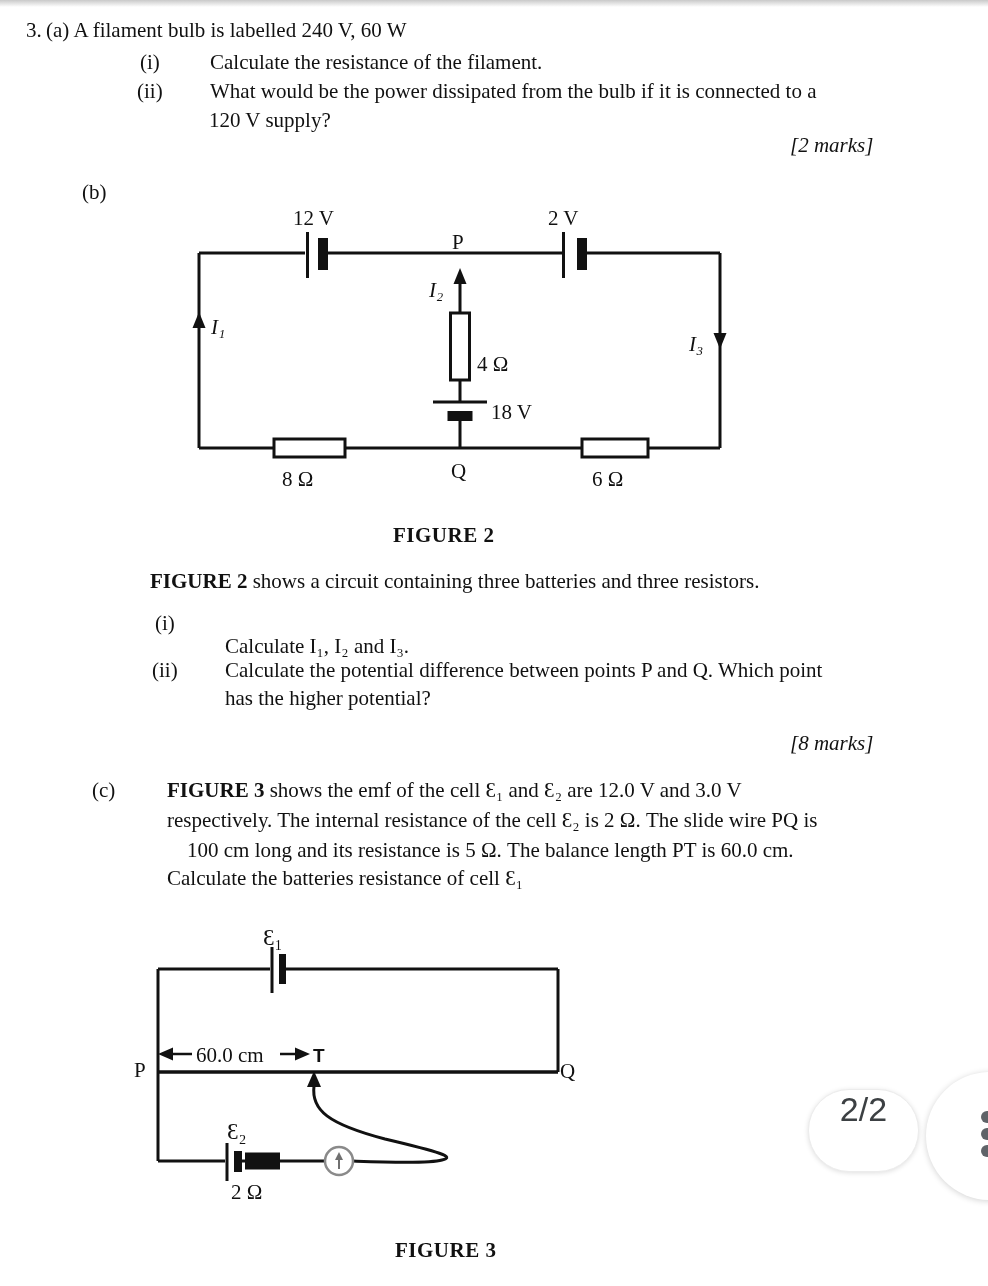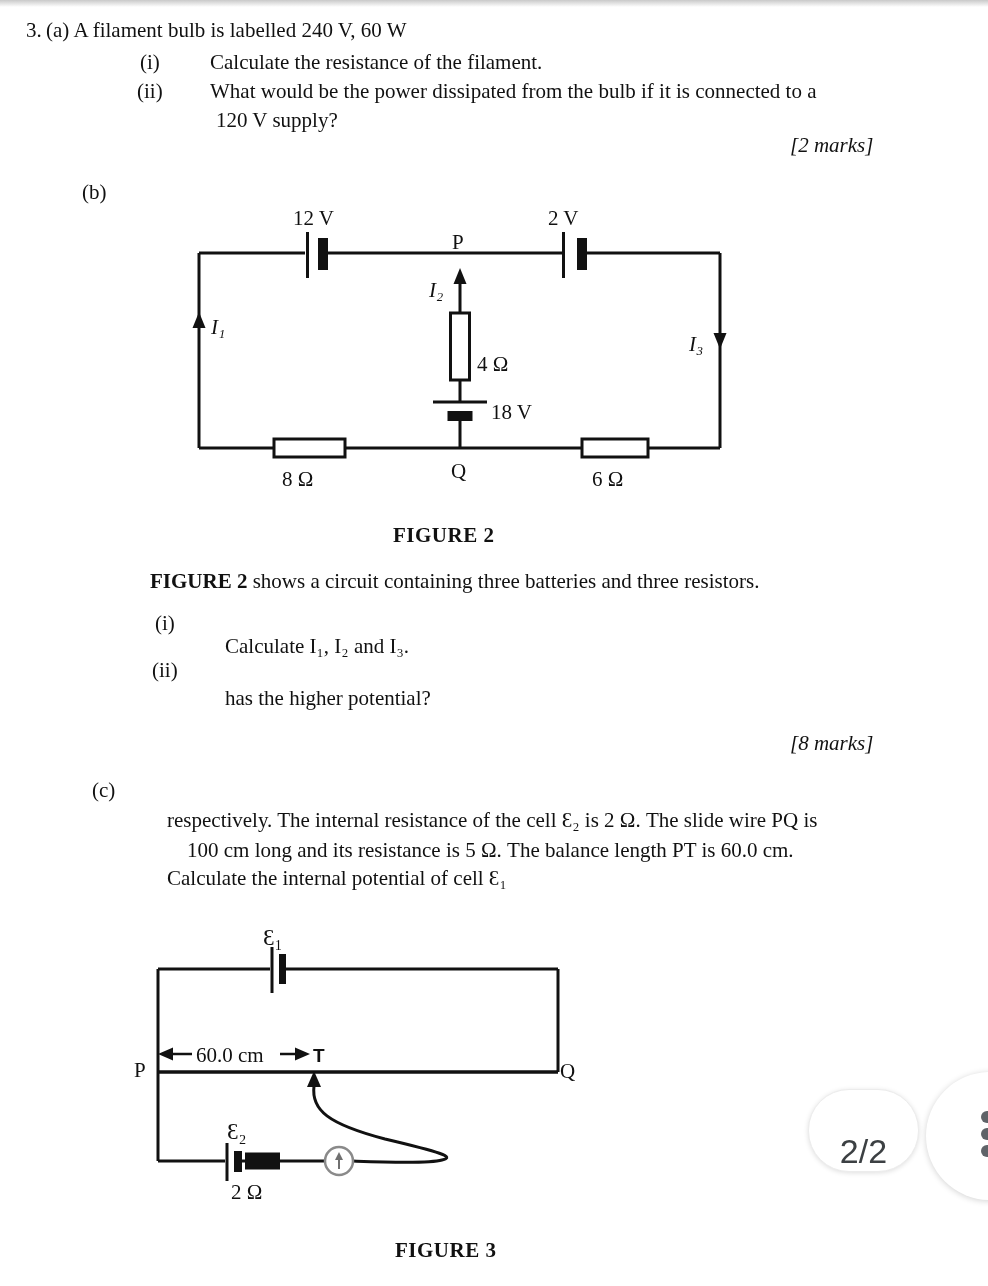--- a/index.html
+++ b/index.html
@@ -11,41 +11,41 @@
   .bold{font-weight:bold;}
   .it{font-style:italic;text-align:center;}
   .caption{font-weight:bold;letter-spacing:0.5px;}
   svg{position:absolute;left:0;top:0;}
   svg text{font-family:"Liberation Serif",serif;font-size:21px;fill:#111;}
   svg text.itl{font-style:italic;}
   svg text.sans{font-family:"Liberation Sans",sans-serif;font-size:19px;font-weight:600;}
   svg text.emf{font-size:23px;}
   .pill{position:absolute;left:808px;top:1089px;width:109px;height:81px;border-radius:41px;
         background:#fff;border:1px solid #ececec;box-shadow:0 1px 5px rgba(0,0,0,0.13);
-        display:flex;align-items:flex-end;justify-content:center;
+        display:flex;align-items:flex-start;justify-content:center;
         font-family:"Liberation Sans",sans-serif;font-size:34px;color:#3c4043;}
   .fab{position:absolute;left:926px;top:1072px;width:128px;height:128px;border-radius:50%;
         background:#fff;box-shadow:0 1px 6px rgba(0,0,0,0.18);}
   .dot{position:absolute;width:12px;height:12px;border-radius:50%;background:#5f6368;}
 </style>
 </head>
 <body>
 
 <div id="page">
   <div id="top-shade"></div>
 
   <div class="t" style="left:26px;top:18px;">3.</div>
   <div class="t" style="left:46px;top:18px;"><span>(a)</span><span> </span><span>A filament bulb is labelled 240 V, 60 W</span></div>
 
   <div class="t" style="left:140px;top:50px;">(i)</div>
   <div class="t" style="left:210px;top:50px;">Calculate the resistance of the filament.</div>
 
   <div class="t" style="left:137px;top:79px;">(ii)</div>
   <div class="t" style="left:210px;top:79px;text-align:right;">What would be the power dissipated from the bulb if it is connected to a</div>
-  <div class="t" style="left:216px;top:108px;">120 V supply?</div>
+  <div class="t" style="left:209px;top:108px;">120 V supply?</div>
 
   <div class="t it" style="left:790px;top:133px;">[2 marks]</div>
 
   <div class="t" style="left:82px;top:180px;">(b)</div>
 
   <svg width="988" height="1286" viewBox="0 0 988 1286">
     <g stroke="#111" stroke-width="3" fill="none">
 
       <path d="M199,253 H305 M328,253 H562 M585,253 H720"></path>
       <path d="M199,253 V448"></path>
@@ -125,28 +125,30 @@
   </svg>
 
   <div class="t caption" style="left:393px;top:523px;">FIGURE 2</div>
 
   <div class="t" style="left:150px;top:569px;"><span class="bold">FIGURE 2</span><span> shows a circuit containing three batteries and three resistors.</span></div>
 
   <div class="t" style="left:155px;top:611px;">(i)</div>
   <div class="t" style="left:225px;top:611px;margin-top:23px;">Calculate I₁, I₂ and I₃.</div>
 
   <div class="t" style="left:152px;top:658px;">(ii)</div>
+  <div class="t" style="left:225px;top:658px;">Calculate the potential difference between points P and Q. Which point</div>
   <div class="t" style="left:225px;top:686px;">has the higher potential?</div>
 
   <div class="t it" style="left:790px;top:731px;">[8 marks]</div>
 
   <div class="t" style="left:92px;top:778px;">(c)</div>
+  <div class="t" style="left:167px;top:778px;"><span class="bold">FIGURE 3</span><span> shows the emf of the cell Ɛ₁ and Ɛ₂ are 12.0 V and 3.0 V</span></div>
   <div class="t" style="left:167px;top:808px;text-align:center;">respectively. The internal resistance of the cell Ɛ₂ is 2 Ω. The slide wire PQ is</div>
   <div class="t" style="left:167px;top:838px;margin-left:20px;">100 cm long and its resistance is 5 Ω. The balance length PT is 60.0 cm.</div>
-  <div class="t" style="left:167px;top:866px;">Calculate the internal potential of cell Ɛ₁</div>
+  <div class="t" style="left:167px;top:866px;">Calculate the batteries resistance of cell Ɛ₁</div>
 
   <div class="t caption" style="left:395px;top:1238px;">FIGURE 3</div>
 
   <div class="pill">
       <span>2/2</span>
     </div>
 
   <div class="fab">
     <span>
       <span class="dot" style="left:55px;top:39px;"></span>

